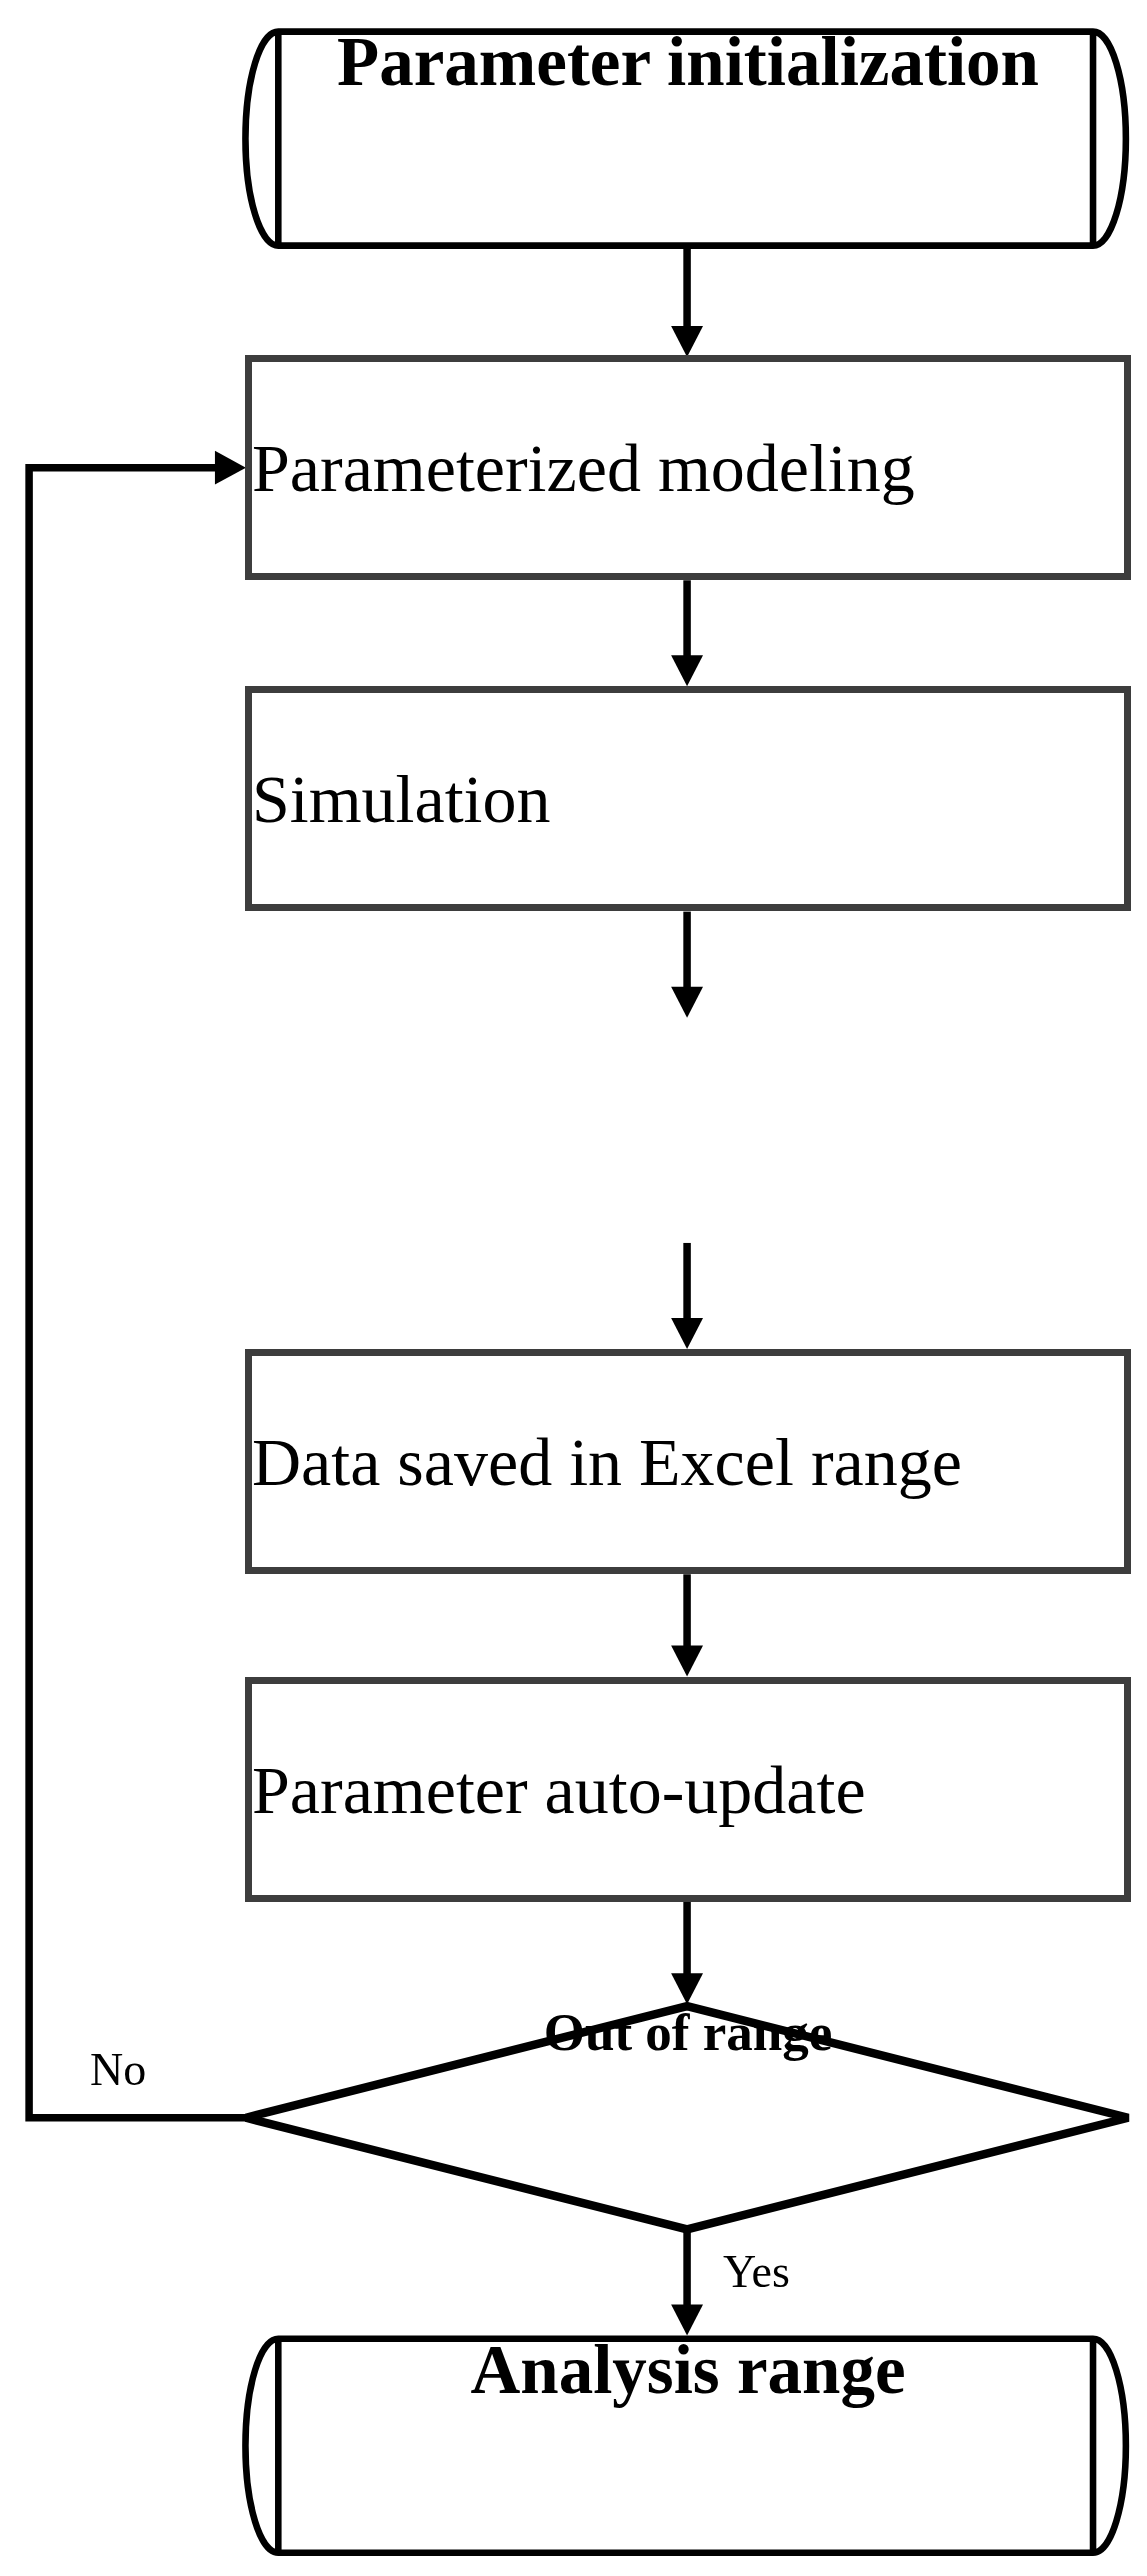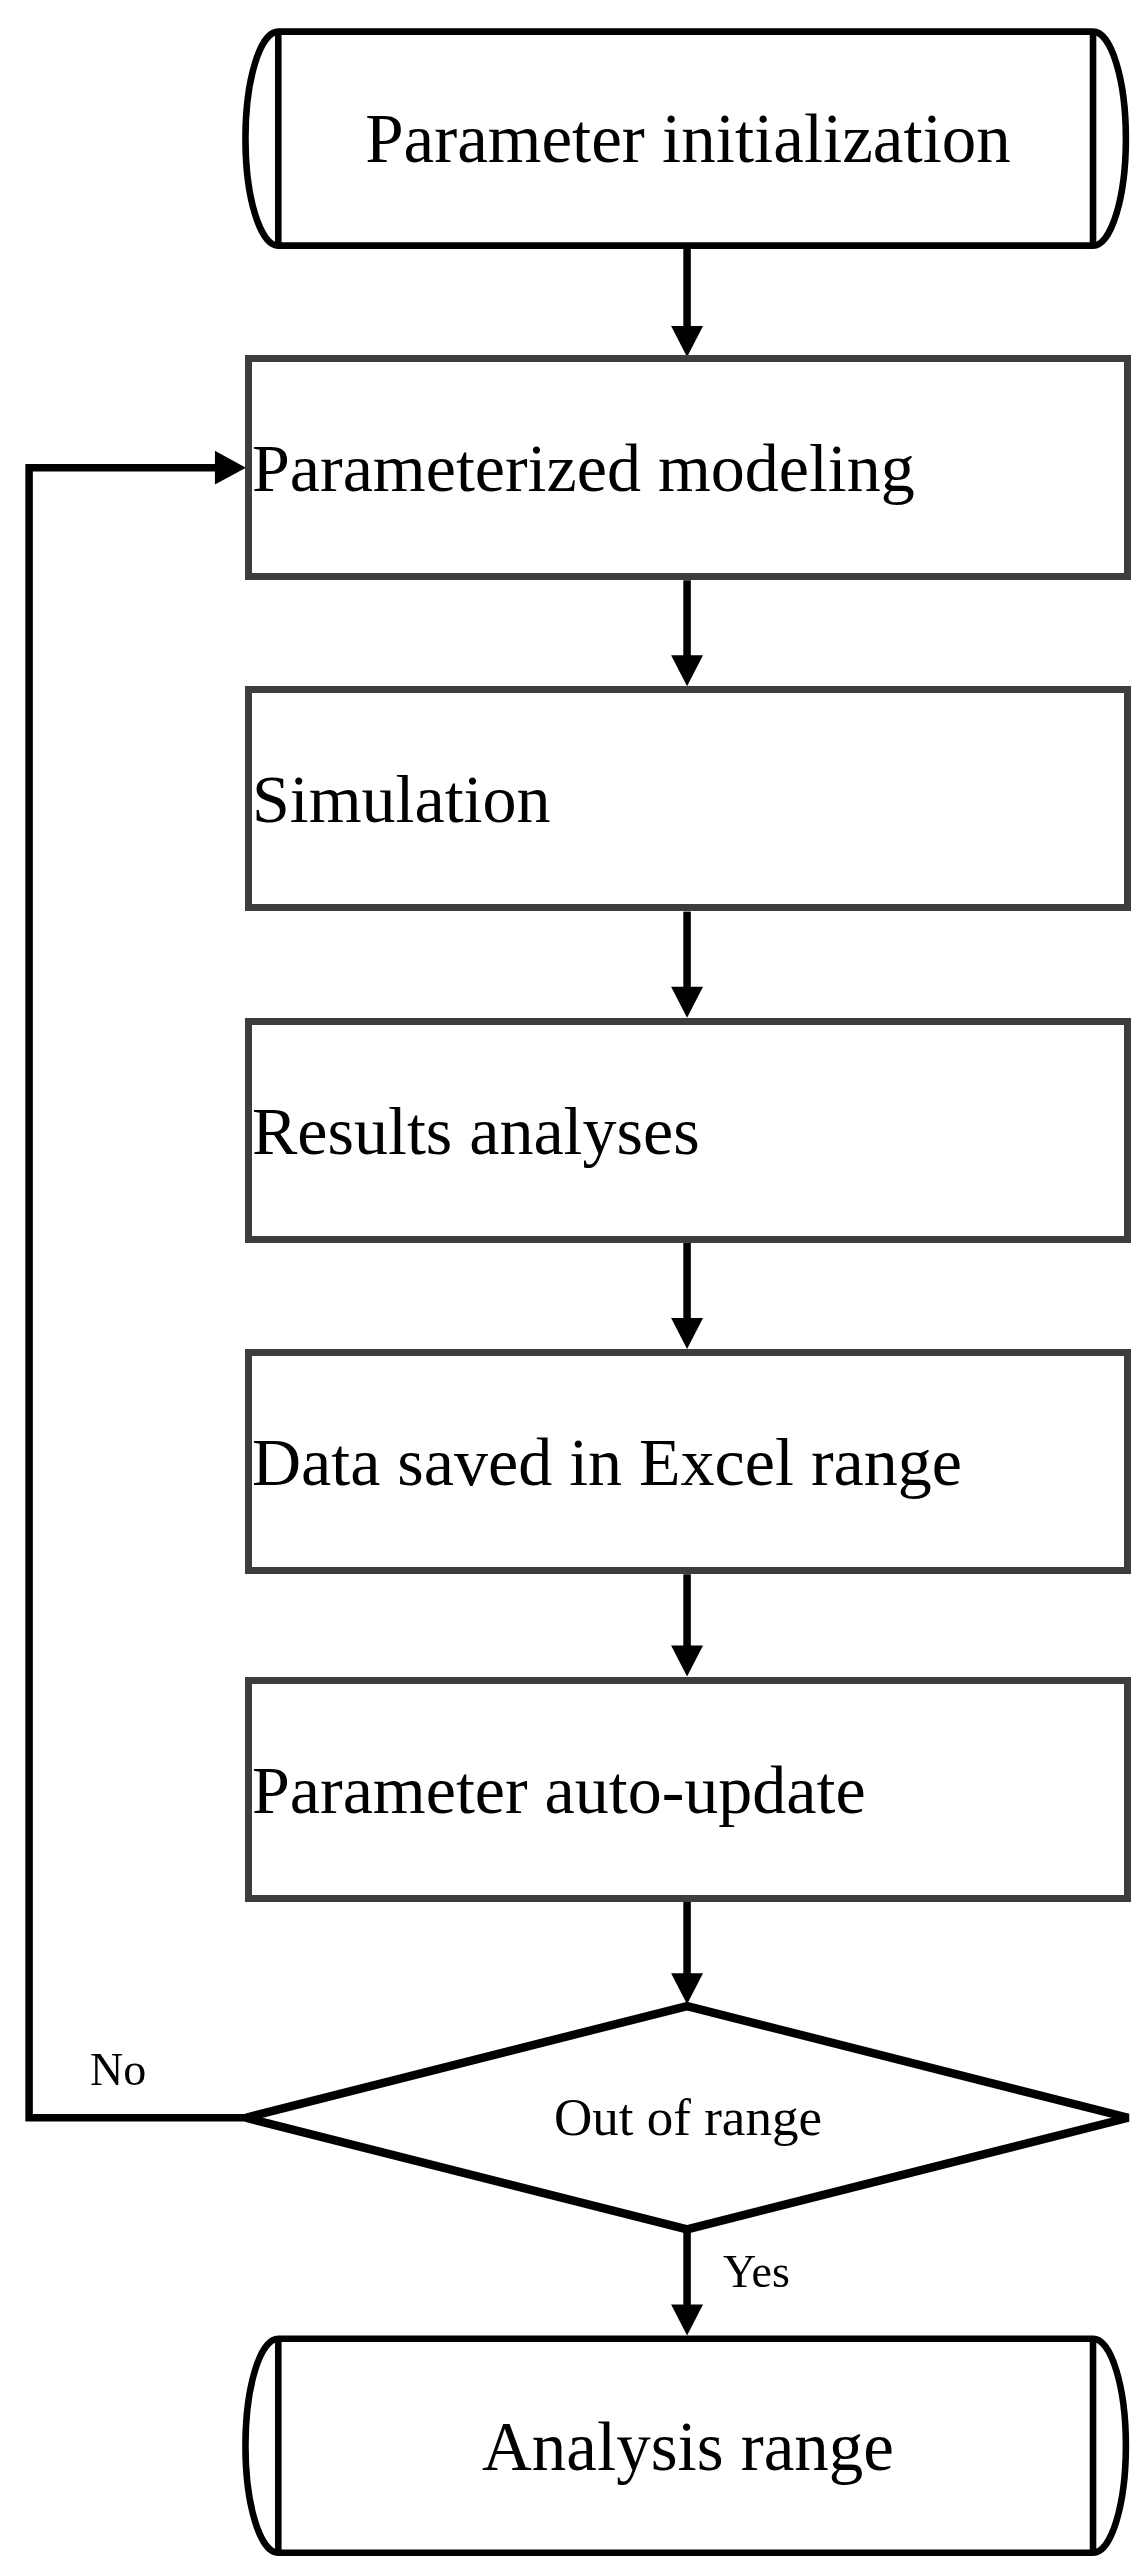--- a/index.html
+++ b/index.html
@@ -13,27 +13,28 @@
     overflow: hidden;
   }
   .layer {
     position: absolute;
     left: 0; top: 0;
     width: 1147px; height: 2576px;
   }
   .node-label {
     position: absolute;
     display: flex;
-    align-items: center;
+    align-items: flex-start;
     justify-content: center;
     text-align: center;
     font-size: 68px;
     line-height: 1;
     white-space: nowrap;
     color: #000000;
+    font-weight: bold;
   }
   .process-box {
     position: absolute;
     left: 245px;
     width: 886px;
     height: 225px;
     box-sizing: border-box;
     border: 7.5px solid #3d3d3d;
     background: #ffffff;
     display: flex;
@@ -112,23 +113,20 @@
   </div>
 
   <div class="process-box" style="top:355px;">
     <span>Parameterized modeling</span>
   </div>
 
   <div class="process-box" style="top:686px;">
     <span>Simulation</span>
   </div>
 
-  <div class="process-box" style="top:1018px;">
-    <span>Results analyses</span>
-  </div>
 
   <div class="process-box" style="top:1349px;">
     <span>Data saved in Excel range</span>
   </div>
 
   <div class="process-box" style="top:1677px;">
     <span>Parameter auto-update</span>
   </div>
 
   <div class="node-label decision-label" style="top:2006px;">

